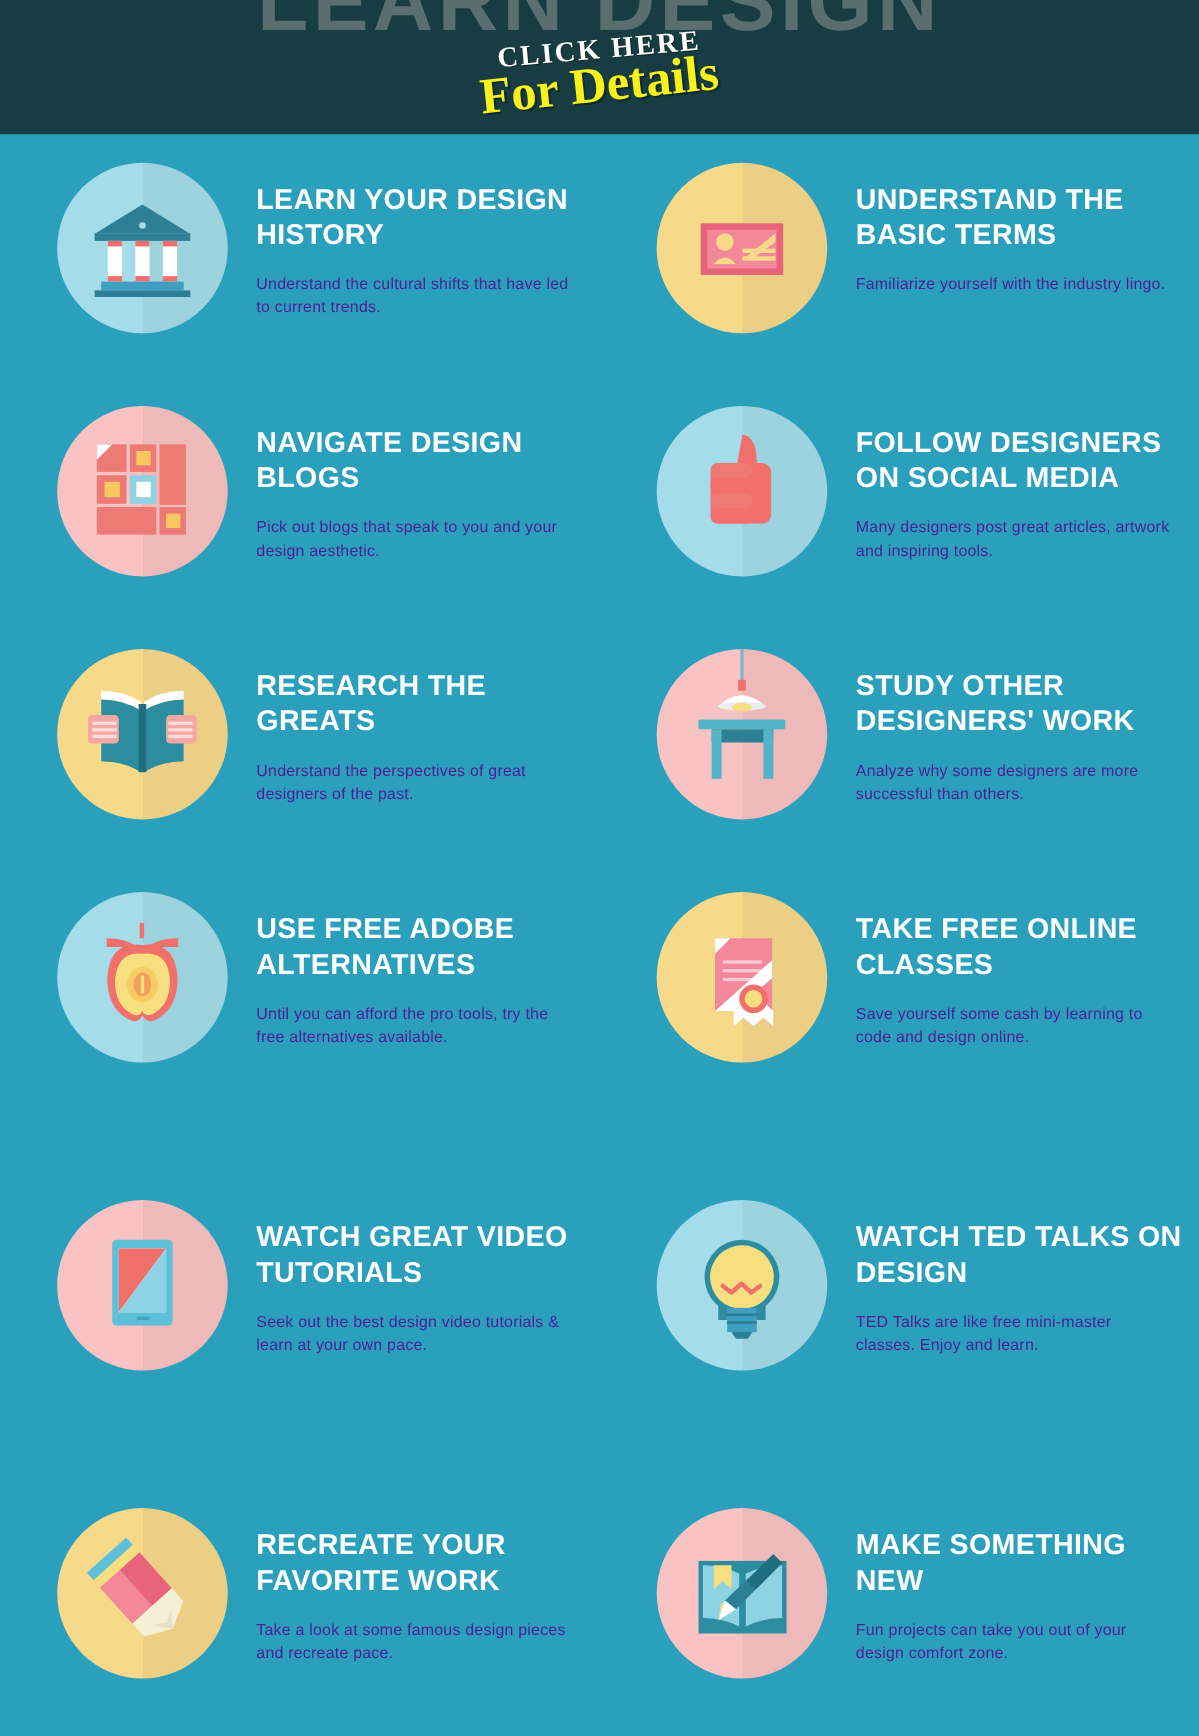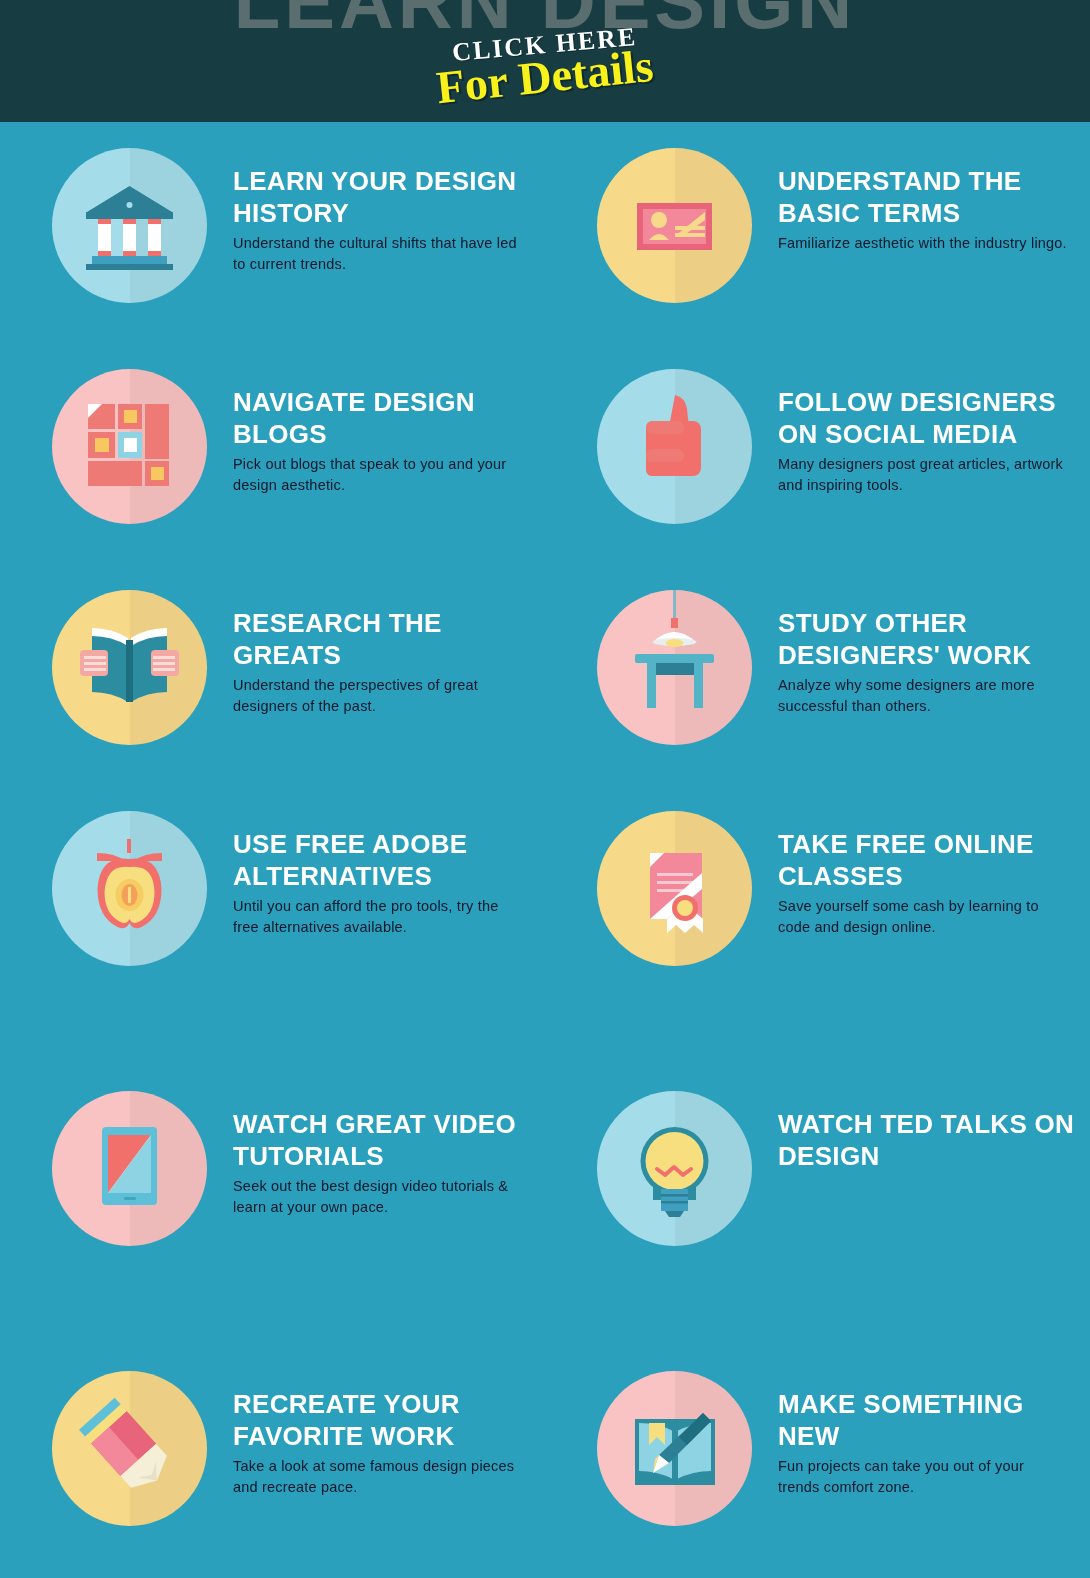--- a/index.html
+++ b/index.html
@@ -98,22 +98,22 @@
   .card .title {
     color:#FFFFFF;
     font-size:26px;
     font-weight:bold;
     line-height:1.22;
     letter-spacing:0.3px;
     text-transform:uppercase;
     max-width:300px;
   }
   .card .desc {
-    margin-top:4px;
-    color:#0f172a;
+    margin-top:20px;
+    color:#4c1d95;
     font-size:14.5px;
     line-height:1.45;
     letter-spacing:0.2px;
     max-width:290px;
   }
   .row-1 { margin-top:6px; }
   .row-gap { height:66px; }
   .row-gap-big { height:125px; }
 </style>
 </head>
@@ -168,21 +168,21 @@
             <circle cx="62" cy="72" r="8" fill="#F7D98A"></circle>
             <path d="M52 92 q10 -12 20 0 z" fill="#F7D98A"></path>
             <polygon points="78,88 108,64 108,72 86,88" fill="#F7D98A"></polygon>
             <rect x="78" y="78" width="30" height="4" fill="#F7D98A"></rect>
             <rect x="78" y="85" width="30" height="4" fill="#F7D98A"></rect>
           </svg>
         </div>
       </div>
       <div class="text">
         <div class="title">UNDERSTAND THE BASIC TERMS</div>
-        <div class="desc">Familiarize aesthetic with the industry lingo.</div>
+        <div class="desc">Familiarize yourself with the industry lingo.</div>
       </div>
     </div>
   </div>
 
   <div class="row-gap"></div>
 
   <div class="row">
     <div class="card">
       <div class="iconwrap">
         <div class="circle" style="background:#F8C3C2">
@@ -359,20 +359,21 @@
             <path d="M60 78 l8 6 l9 -8 l9 8 l8 -6" fill="none" stroke="#F2706B" stroke-width="4" stroke-linecap="round" stroke-linejoin="round"></path>
             <rect x="64" y="98" width="27" height="22" fill="#3F9FC0"></rect>
             <rect x="64" y="103" width="27" height="2.5" fill="#2C7F94"></rect>
             <rect x="64" y="110" width="27" height="2.5" fill="#2C7F94"></rect>
             <polygon points="68,120 87,120 83,126 72,126" fill="#2C7F94"></polygon>
           </svg>
         </div>
       </div>
       <div class="text">
         <div class="title">WATCH TED TALKS ON DESIGN</div>
+        <div class="desc">TED Talks are like free mini-master classes. Enjoy and learn.</div>
       </div>
     </div>
   </div>
 
   <div class="row-gap-big"></div>
 
   <div class="row">
     <div class="card">
       <div class="iconwrap">
         <div class="circle" style="background:#F7D98A">
@@ -405,18 +406,18 @@
             <polygon points="52,52 68,52 68,74 60,66 52,74" fill="#F7DE7E"></polygon>
             <polygon points="106,42 114,50 72,92 62,84" fill="#2C7F94"></polygon>
             <polygon points="106,42 114,50 90,74 82,66" fill="#1F6E80"></polygon>
             <polygon points="62,84 72,92 56,102" fill="#FFFFFF"></polygon>
             <polygon points="62,84 56,102 58,88" fill="#F7DE7E"></polygon>
           </svg>
         </div>
       </div>
       <div class="text">
         <div class="title">MAKE SOMETHING NEW</div>
-        <div class="desc">Fun projects can take you out of your trends comfort zone.</div>
+        <div class="desc">Fun projects can take you out of your design comfort zone.</div>
       </div>
     </div>
   </div>
 
 </div>
 
 </body></html>

